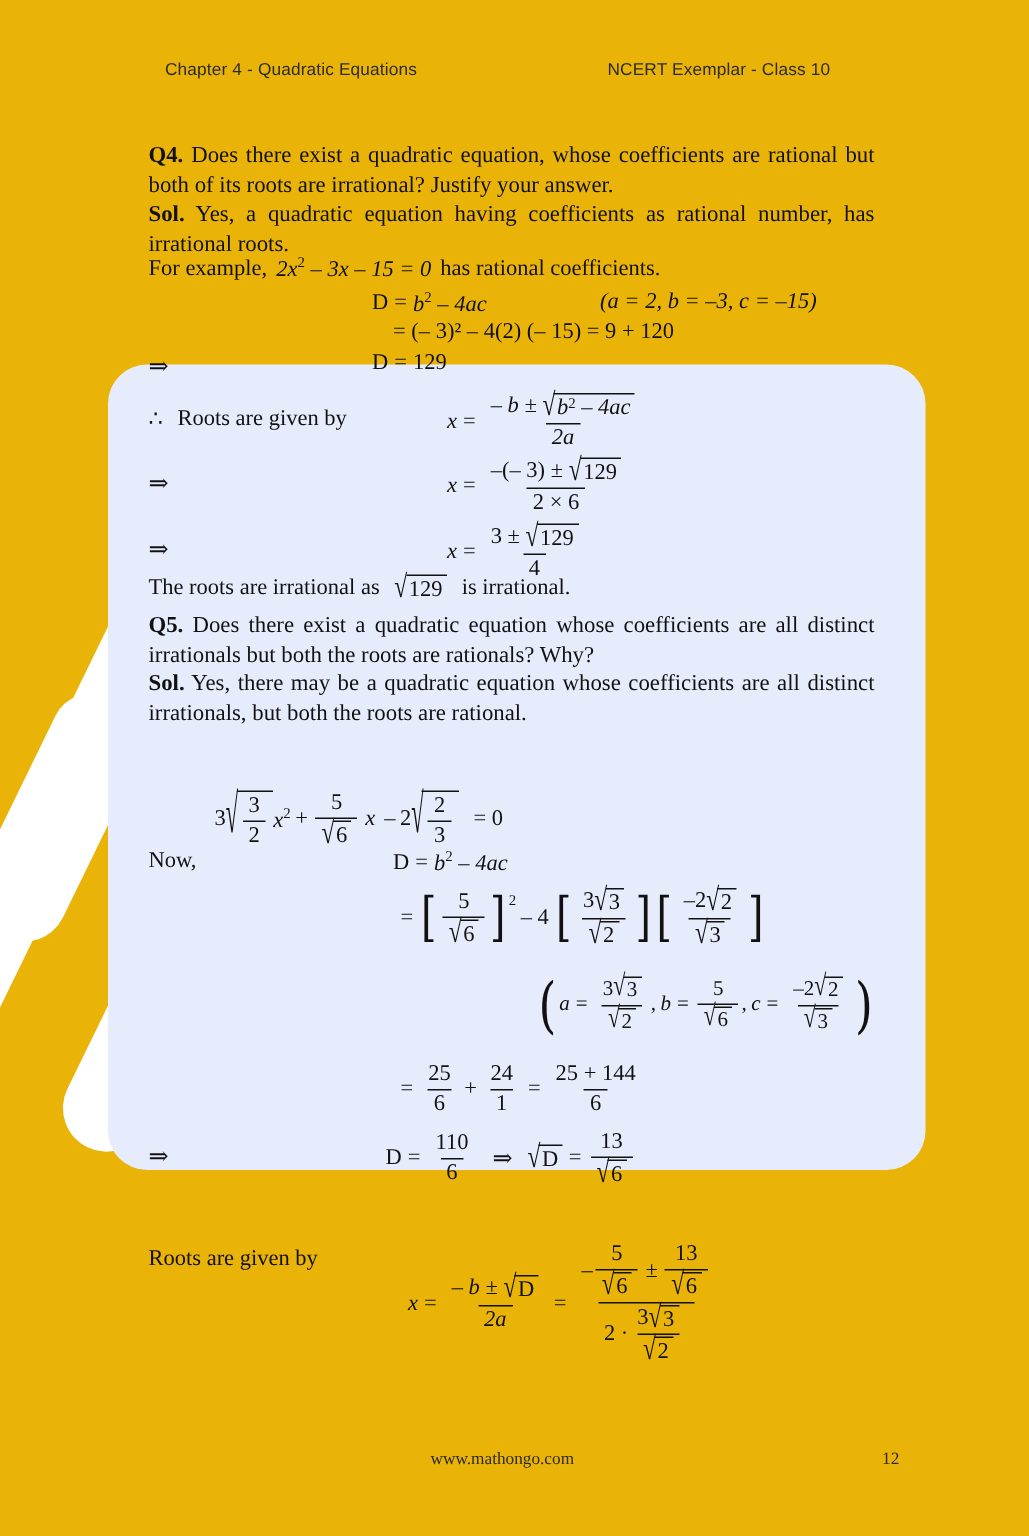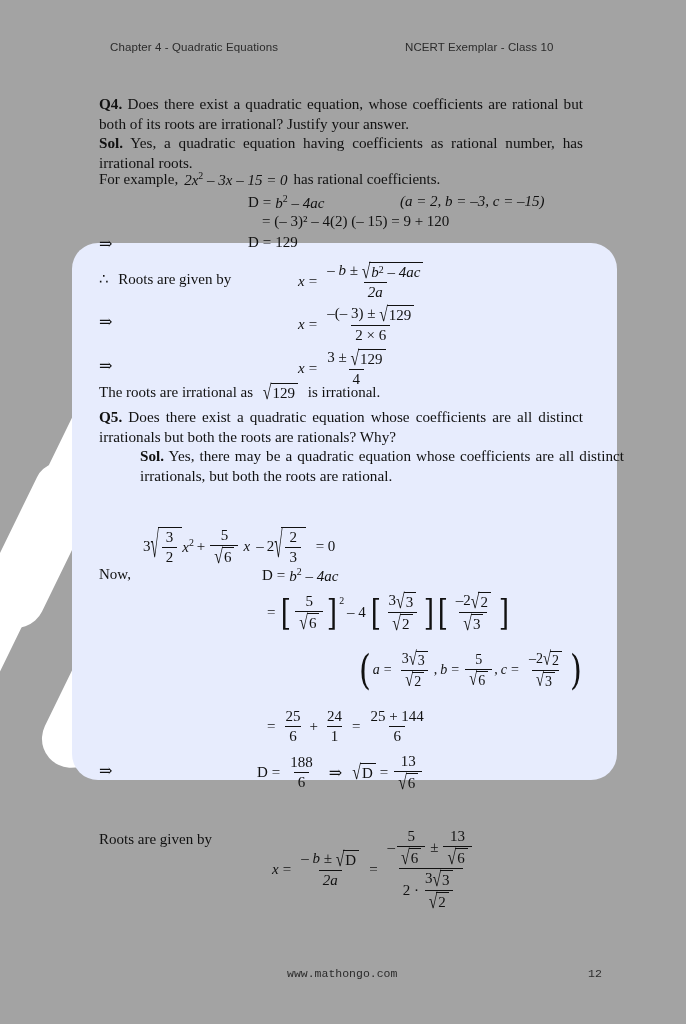--- a/index.html
+++ b/index.html
@@ -13,21 +13,21 @@
     position: relative;
     overflow: hidden;
     font-family: "Liberation Serif", "DejaVu Serif", serif;
     color: #1a1a1a;
   }
 
   
   #page {
     position: absolute;
     inset: 0;
-    background: #a3a3a3;
+    background: #eab308;
     overflow: hidden;
   }
 
   
   #watermark {
     position: absolute;
     left: 0; top: 330px;
     width: 686px; height: 470px;
     overflow: hidden;
     pointer-events: none;
@@ -142,21 +142,21 @@
   }
   .paren > .bl, .paren > .br { font-size: 2.9em; }
 
   .op { padding: 0 3px; }
   .eq { padding: 0 4px; }
 
   
   .footer {
     position: absolute;
     top: 967px;
-    font-family: Liberation Mono, monospace;
+    font-family: Liberation Serif, serif;
     font-size: 11.5px;
     color: #2b2b2b;
   }
   #footer-url  { left: 287px; }
   #footer-page { left: 588px; }
 </style>
 </head>
 <body>
 
 <div id="page">
@@ -267,21 +267,21 @@
       <span class="rad">
           <span class="sign">√</span>
           <span class="body">129</span>
         </span>
       <span class="op">&nbsp;</span>
       <span>is irrational.</span>
     </div>
 
     <div class="para just" style="left:99px; top:407px; width:484px;"><span class="b">Q5.</span> <span>Does there exist a quadratic equation whose coefficients are all distinct irrationals but both the roots are rationals? Why?</span></div>
 
-    <div class="para just" style="left:99px; top:446px; width:484px;margin-left:41px;"><span class="b">Sol.</span> <span>Yes, there may be a quadratic equation whose coefficients are all distinct irrationals, but both the roots are rational.</span></div>
+    <div class="para just" style="left:99px; top:446px; width:484px;"><span class="b">Sol.</span> <span>Yes, there may be a quadratic equation whose coefficients are all distinct irrationals, but both the roots are rational.</span></div>
 
 
     <div class="math" style="left:143px; top:527px; font-size:15px;">
       <span>3</span>
       <span class="rad tall">
           <span class="sign">√</span>
           <span class="body">
         <span class="frac">
           <span class="num">3</span>
           <span class="den">2</span>
@@ -425,21 +425,21 @@
         <span class="num">25 + 144</span>
         <span class="den">6</span>
       </span>
     </div>
 
     <div class="math" style="left:99px; top:761px; font-size:16px;">⇒</div>
     <div class="math" style="left:257px; top:753px;">
       <span>D</span>
       <span class="eq">=</span>
       <span class="frac">
-        <span class="num">188</span>
+        <span class="num">110</span>
         <span class="den">6</span>
       </span>
       <span class="op" style="padding:0 10px; font-size:16px;">⇒</span>
       <span class="rad">
           <span class="sign">√</span>
           <span class="body">D</span>
         </span>
       <span class="eq">=</span>
       <span class="frac">
         <span class="num">13</span>

